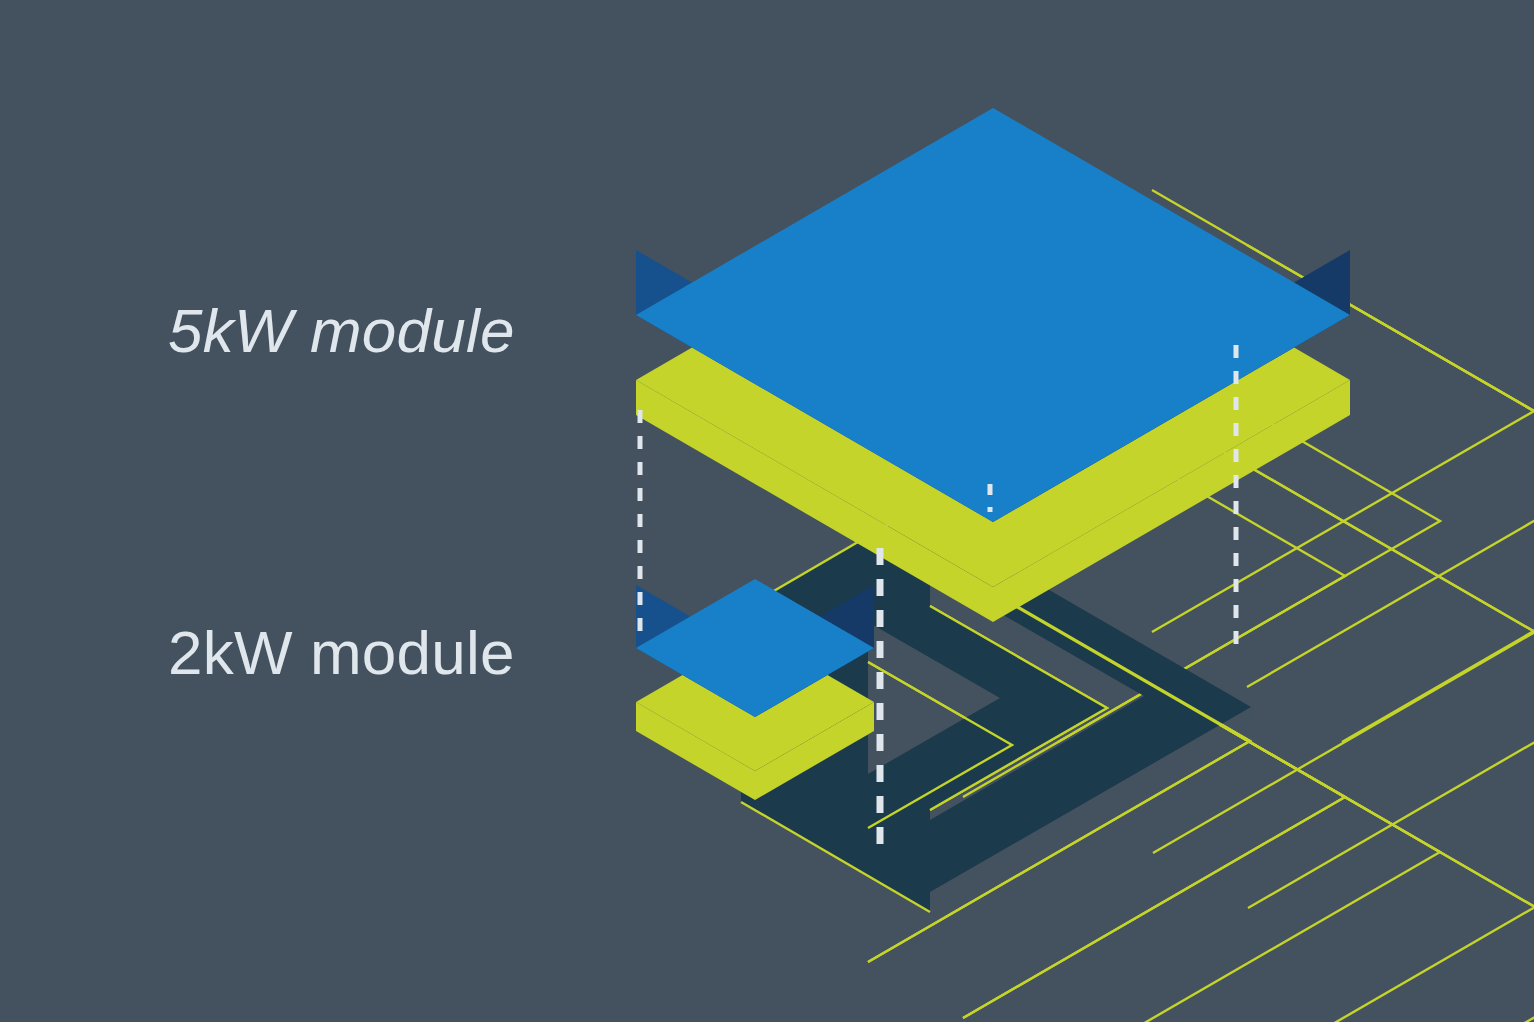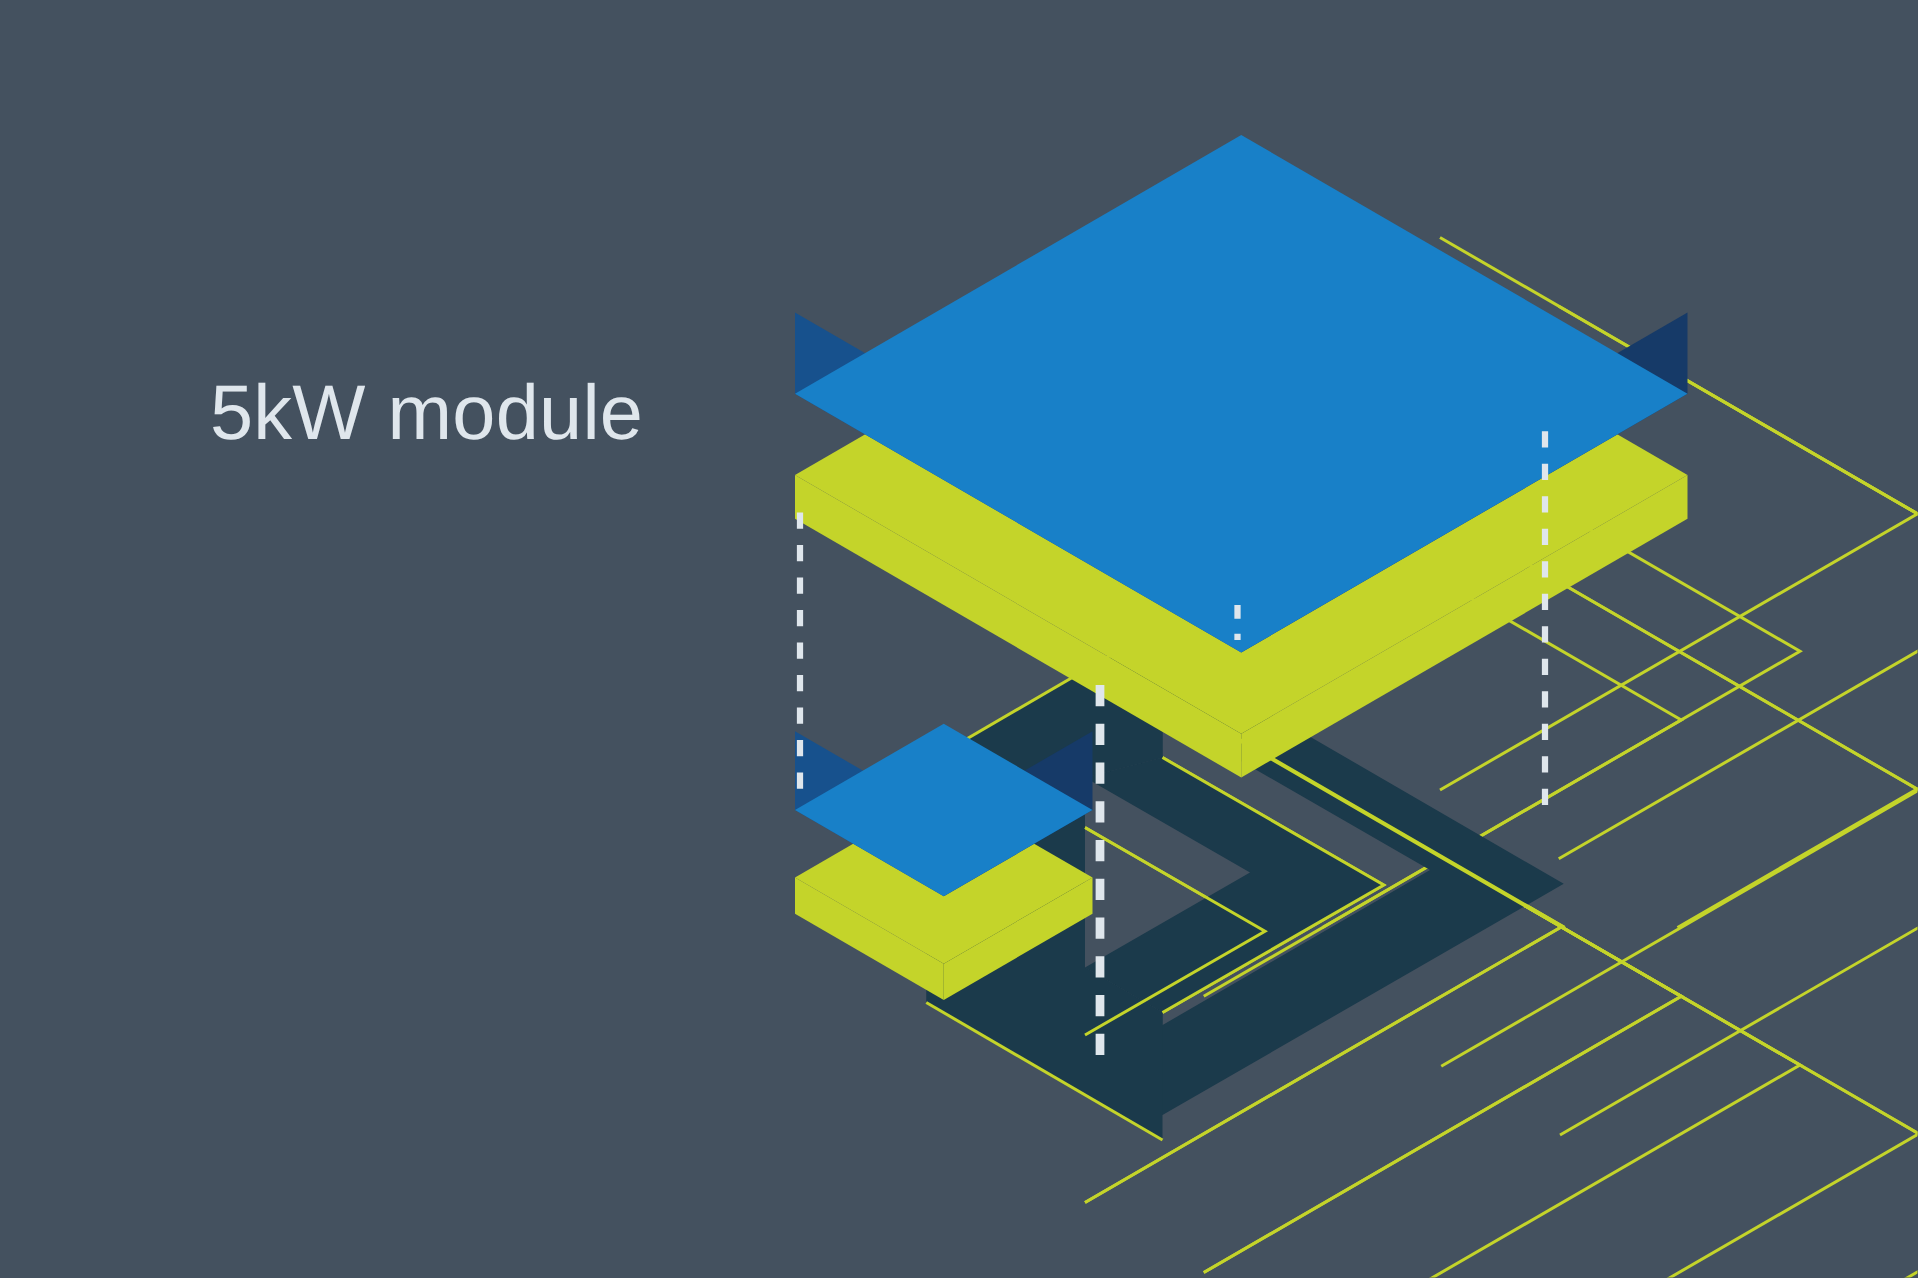--- a/index.html
+++ b/index.html
@@ -27,21 +27,21 @@
   .label {
     position: absolute;
     color: #dfe6ec;
     font-family: "Liberation Sans", sans-serif;
     font-weight: 300;
     font-size: 62px;
     letter-spacing: 0.2px;
     white-space: nowrap;
     line-height: 1;
   }
-  #label-5kw { left: 168px; top: 300px; }
+  #label-5kw { left: 168px; top: 300px; font-style: italic; }
   #label-2kw { left: 168px; top: 622px; }
 </style>
 </head>
 <body>
 
 <div id="stage">
 
   <svg id="scene" viewBox="0 0 1534 1022" width="1534" height="1022">
 
     <defs>
@@ -138,14 +138,15 @@
         <line x1="990" y1="484" x2="990" y2="512" stroke-width="5" stroke-dasharray="11 12"></line>
         <line x1="880" y1="548" x2="880" y2="857" stroke-width="7" stroke-dasharray="17 14"></line>
         <line x1="1236" y1="345" x2="1236" y2="656" stroke-width="5" stroke-dasharray="13 13"></line>
       </g>
 
     </g>
   </svg>
 
   <div class="label" id="label-5kw">5kW module</div>
 
+  <div class="label" id="label-2kw">2kW module</div>
 
 </div>
 
 </body></html>

